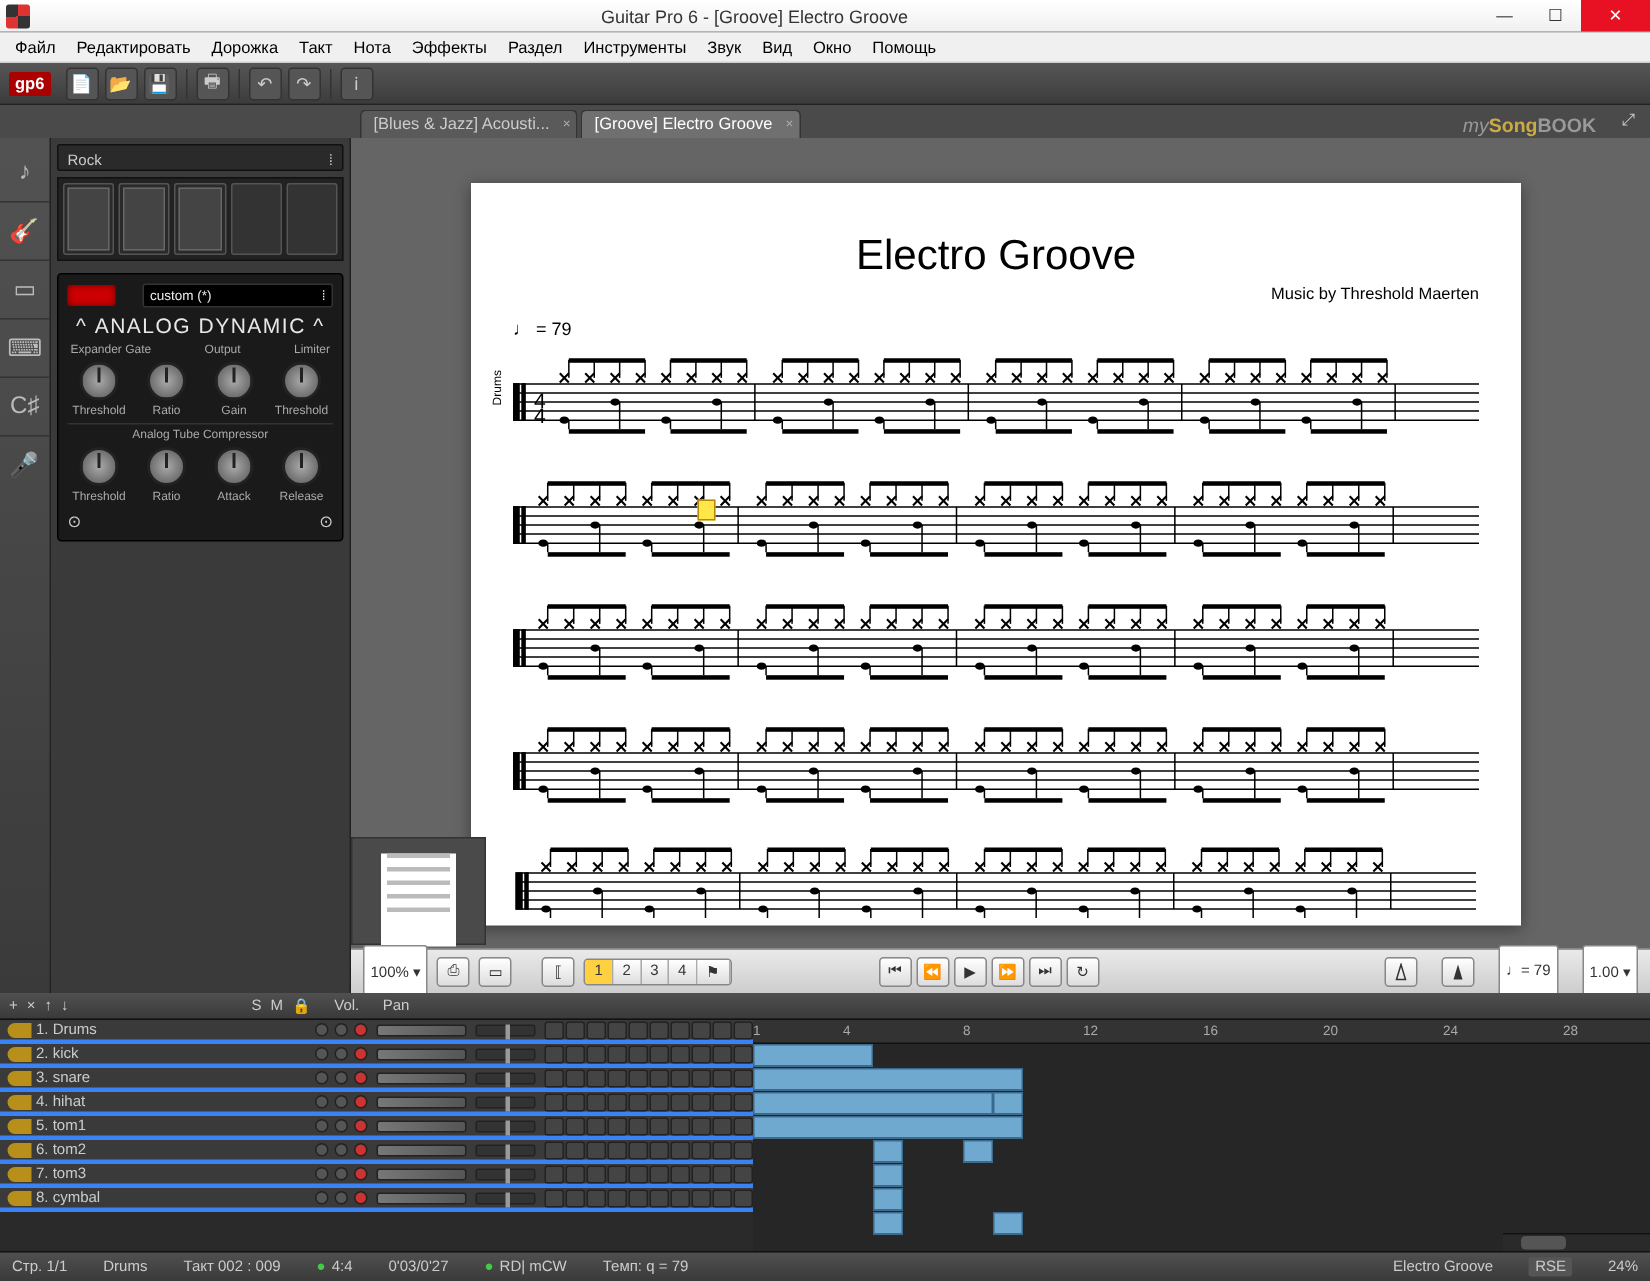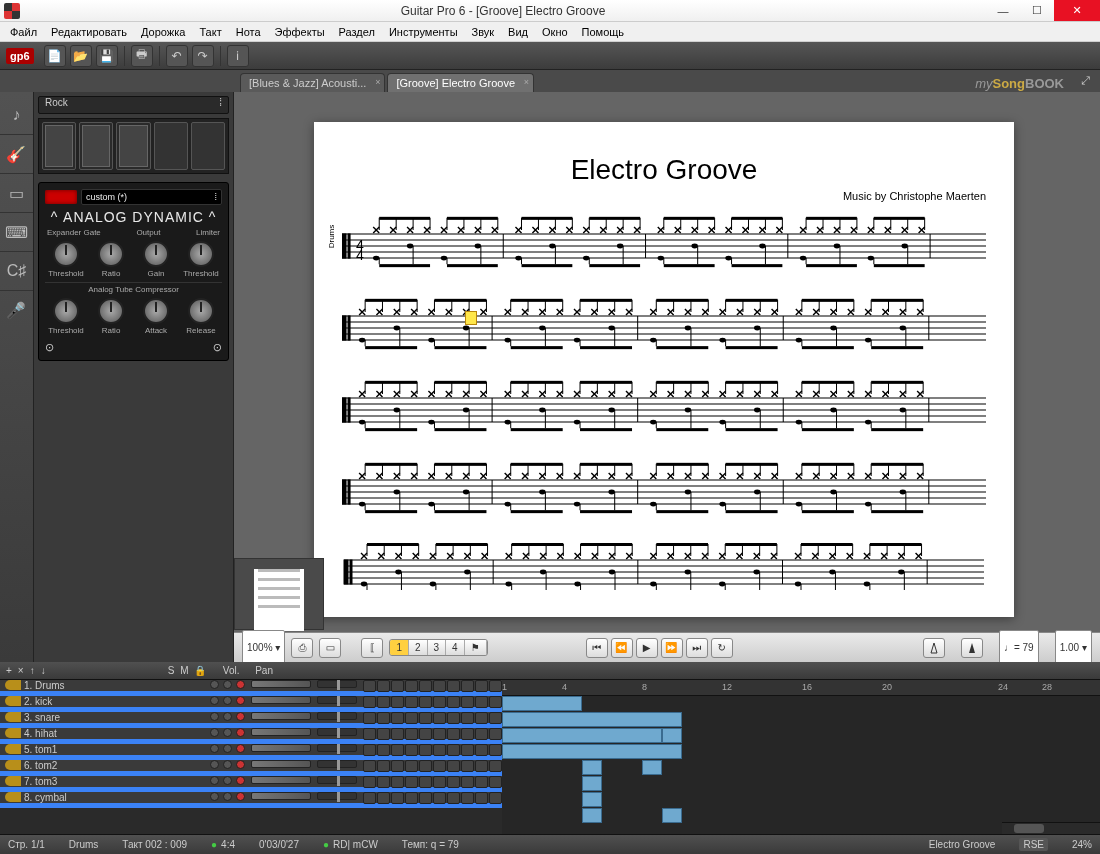--- a/index.html
+++ b/index.html
@@ -35,27 +35,27 @@
 
 .workspace { display: flex; height: calc(854px - 22px - 20px - 28px - 22px - 172px - 20px); }
 
 
 .leftrail { width: 34px; background: linear-gradient(#525252,#3a3a3a); display: flex; flex-direction: column; align-items: center; gap: 6px; padding-top: 10px; border-right: 1px solid #222; }
 .railico { width: 26px; height: 26px; display: flex; align-items: center; justify-content: center; font-size: 16px; color: #bbb; }
 .railico.sep { border-top: 1px solid #333; width: 100%; height: 1px; padding: 0; }
 
 
 .sidepanel { width: 200px; background: #3a3a3a; border-right: 1px solid #222; padding: 4px; display: flex; flex-direction: column; gap: 4px; }
-.preset-row { height: 18px; background: #2a2a2a; border: 1px solid #111; border-radius: 2px; display: flex; align-items: flex-start; padding: 0 6px; color: #ccc; font-size: 10px; }
+.preset-row { height: 18px; background: #2a2a2a; border: 1px solid #111; border-radius: 2px; display: flex; align-items: flex-end; padding: 0 6px; color: #ccc; font-size: 10px; }
 .pedal-slots { height: 56px; background: #222; border: 1px solid #111; display: flex; gap: 3px; padding: 3px; }
 .pedal-slot { flex: 1; background: #333; border: 1px solid #555; border-radius: 2px; position: relative; }
 .pedal-slot.filled { background: #2a2a2a; }
 .pedal-slot .mini { position: absolute; inset: 2px; background: #444; border: 1px solid #666; }
 .fx-box { background: #1a1a1a; border: 1px solid #000; border-radius: 3px; padding: 6px; margin-top: 4px; }
-.fx-header { display: flex; align-items: center; gap: 4px; margin-bottom: 4px; }
+.fx-header { display: flex; align-items: center; gap: 18px; margin-bottom: 4px; }
 .led { width: 32px; height: 14px; background: #c00; border-radius: 2px; box-shadow: inset 0 0 4px #600; }
 .fx-sel { flex: 1; background: #000; color: #eee; font-size: 9px; padding: 2px 4px; border-radius: 2px; border: 1px solid #333; }
 .fx-title { font-family: Impact, sans-serif; letter-spacing: 1px; font-size: 14px; color: #e8e8e8; text-align: center; margin: 3px 0; }
 .fx-sub { font-size: 8px; text-align: center; color: #aaa; margin-bottom: 2px; display: flex; justify-content: space-between; padding: 0 2px; }
 .knob-row { display: flex; justify-content: space-between; margin: 4px 0; }
 .knob { display: flex; flex-direction: column; align-items: center; width: 42px; }
 .knob-k { width: 26px; height: 26px; border-radius: 50%; background: radial-gradient(#aaa,#555); border: 2px solid #222; position: relative; }
 .knob-k::after { content:""; position:absolute; left:50%; top:2px; width:2px; height:10px; background:#222; transform:translateX(-50%); }
 .knob-l { font-size: 8px; color: #aaa; margin-top: 2px; text-align:left; }
 .fx-sep-line { border-top: 1px solid #333; margin: 4px 0 2px; }
@@ -82,21 +82,21 @@
 .tgrp { display:flex; border:1px solid #888; border-radius:3px; overflow:hidden; }
 .tgrp span { padding:2px 6px; border-right:1px solid #aaa; background:linear-gradient(#fff,#ddd); font-size:10px; }
 .tgrp span.hl { background:#ffd040; }
 .play-cluster { margin:0 auto; display:flex; gap:3px; }
 
 
 .trackpanel { height: 172px; background: #2a2a2a; display:flex; flex-direction:column; }
 .trackhdr { height: 18px; background: linear-gradient(#505050,#3a3a3a); display:flex; align-items:center; padding:0 6px; gap:6px; font-size:10px; color:#ccc; border-bottom:1px solid #111; }
 .tracks { flex:1; display:flex; }
 .tracklist { width: 502px; }
-.trackrow { height: 16px; display:flex; align-items:flex-start; background:#3a3a3a; border-bottom:5px solid #3b82f6; font-size:10px; position:relative; }
+.trackrow { height: 16px; display:flex; align-items:center; background:#3a3a3a; border-bottom:3px solid #3b82f6; font-size:10px; position:relative; }
 .trackrow.hdr-level { background:#303030; }
 .ico-spk { width:16px; height:10px; background:#b88f1a; border-radius: 5px 0 0 5px; margin:0 3px 0 5px; }
 .track-name { width: 90px; }
 .dots { display:flex; gap:4px; margin-left:auto; margin-right:6px; }
 .dot { width:9px; height:9px; border-radius:50%; background:#555; border:1px solid #222; }
 .dot.red { background:#c33; }
 .slider { width:60px; height:8px; background:linear-gradient(to right,#777,#555); border:1px solid #222; border-radius:2px; margin-right:6px; }
 .pan { width:40px; height:8px; background:#333; border:1px solid #222; border-radius:2px; position:relative; margin-right:6px; }
 .pan::after { content:""; position:absolute; left:50%; top:-1px; width:3px; height:10px; background:#999; }
 .noteicons { display:flex; gap:1px; }
@@ -262,21 +262,22 @@
       <div style="display:flex;justify-content:space-between;margin-top:6px">
         <span>⊙</span>
         <span>⊙</span>
       </div>
     </div>
   </div>
 
   <div class="scorewrap">
     <div class="page">
       <div class="page-title">Electro Groove</div>
-      <div class="page-credit">Music by Christophe Maerten</div>
+      <div class="page-credit">Music by Threshold Maerten</div>
+      <div class="tempo">♩ <span>= 79</span></div>
 
       <div class="stave">
         <span class="track-label">Drums</span>
         <svg viewBox="0 0 640 60">
           <g stroke="#000" stroke-width="1">
             <line x1="0" y1="20" x2="640" y2="20"></line>
               <line x1="0" y1="26" x2="640" y2="26"></line>
               <line x1="0" y1="32" x2="640" y2="32"></line>
               <line x1="0" y1="38" x2="640" y2="38"></line>
               <line x1="0" y1="44" x2="640" y2="44"></line>
@@ -1185,21 +1186,21 @@
         </div>
       </div>
     <div class="timeline">
       <div class="timeline-ruler" id="ruler">
           <span style="left: 0px;">1</span>
           <span style="left: 60px;">4</span>
           <span style="left: 140px;">8</span>
           <span style="left: 220px;">12</span>
           <span style="left: 300px;">16</span>
           <span style="left: 380px;">20</span>
-          <span style="left: 460px; margin-left: 36px;">24</span>
+          <span style="left: 460px;">24</span>
           <span style="left: 540px;">28</span>
         </div>
       <div class="clips" id="clips">
           <div class="clip" style="top: 0px; left: 0px; width: 80px;"></div>
           <div class="clip" style="top: 16px; left: 0px; width: 180px;"></div>
           <div class="clip" style="top: 32px; left: 0px; width: 160px;"></div>
           <div class="clip" style="top: 32px; left: 160px; width: 20px;"></div>
           <div class="clip" style="top: 48px; left: 0px; width: 180px;"></div>
           <div class="clip" style="top: 64px; left: 80px; width: 20px;"></div>
           <div class="clip" style="top: 64px; left: 140px; width: 20px;"></div>

